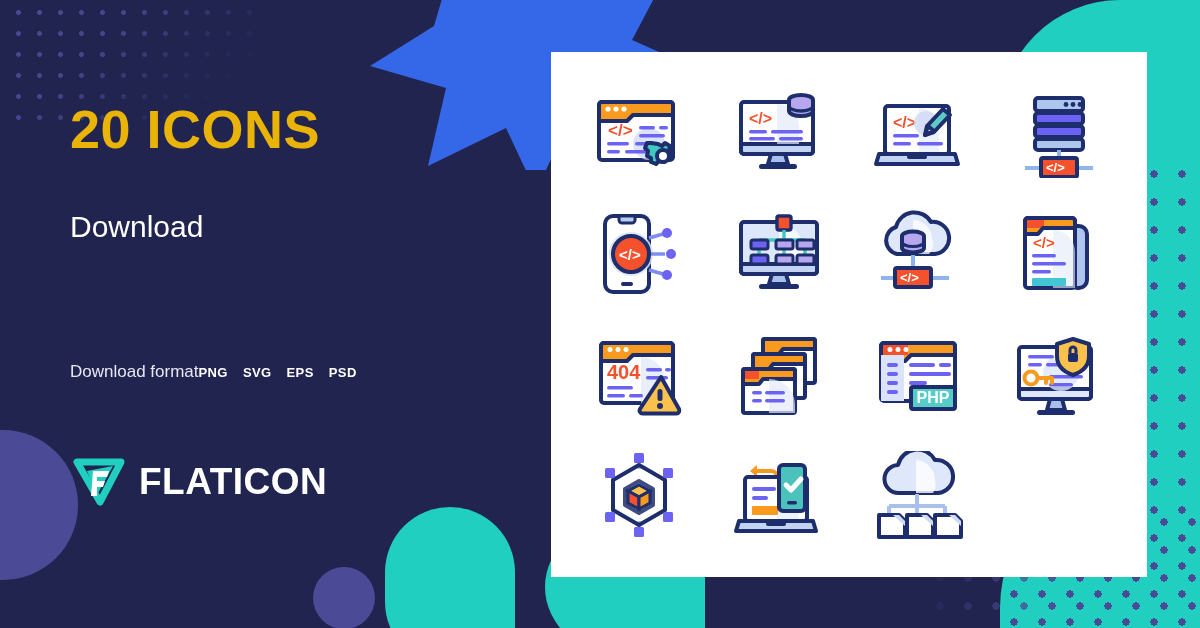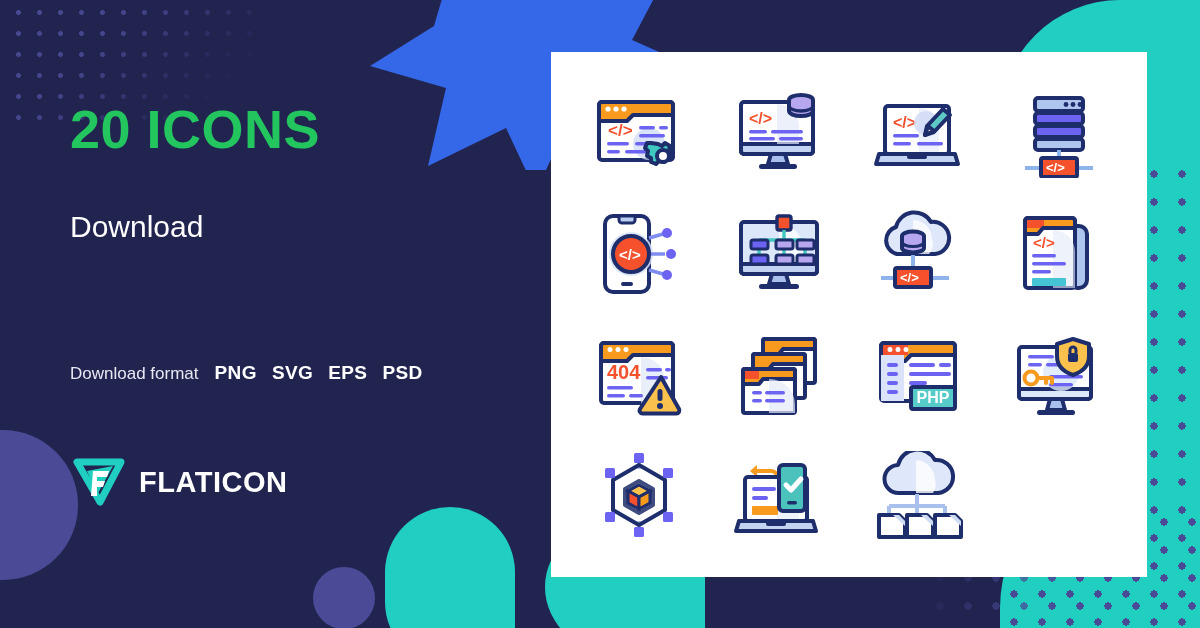--- a/index.html
+++ b/index.html
@@ -76,34 +76,34 @@
     background-image: radial-gradient(#4a4a96 3.6px, transparent 3.8px);
     background-size: 28px 28px;
     -webkit-mask-image: linear-gradient(290deg, #000 40%, transparent 78%);
     mask-image: linear-gradient(290deg, #000 40%, transparent 78%);
   }
 
   
   .left-col { position: absolute; left: 70px; top: 0; width: 470px; height: 628px; }
   .title {
     position: absolute; top: 102px; left: 0;
-    font-size: 54px; font-weight: bold; color: #22c55e;
+    font-size: 54px; font-weight: bold; color: #eab308;
     letter-spacing: 0.5px; line-height: 1;
   }
   .subtitle {
     position: absolute; top: 210px; left: 0;
     font-size: 30px; font-weight: normal; color: #ffffff;
   }
-  .formats { position: absolute; top: 362px; left: 0; display: flex; align-items: baseline; gap: 16px; }
+  .formats { position: absolute; top: 362px; left: 0; display: flex; align-items: baseline; gap: 0; }
   .formats-label { font-size: 17px; color: #e7e7f2; font-weight: normal; }
   .formats-list { display: flex; gap: 15px; }
-  .format-item { font-size: 19px; color: #ffffff; font-weight: bold; letter-spacing: 0.4px; text-align: right; }
+  .format-item { font-size: 13px; color: #ffffff; font-weight: bold; letter-spacing: 0.4px; text-align: right; }
 
   .brand { position: absolute; top: 458px; left: 3px; display: flex; align-items: center; gap: 14px; }
-  .brand-name { font-size: 29px; font-weight: bold; color: #ffffff; letter-spacing: 0.5px; }
+  .brand-name { font-size: 37px; font-weight: bold; color: #ffffff; letter-spacing: 0.5px; }
 
   
   .panel {
     position: absolute; left: 551px; top: 52px;
     width: 596px; height: 525px; background: #ffffff;
   }
   .grid {
     position: absolute; inset: 0;
     display: grid; grid-template-columns: repeat(4, 1fr); grid-template-rows: repeat(4, 1fr);
     padding: 22px 18px;

